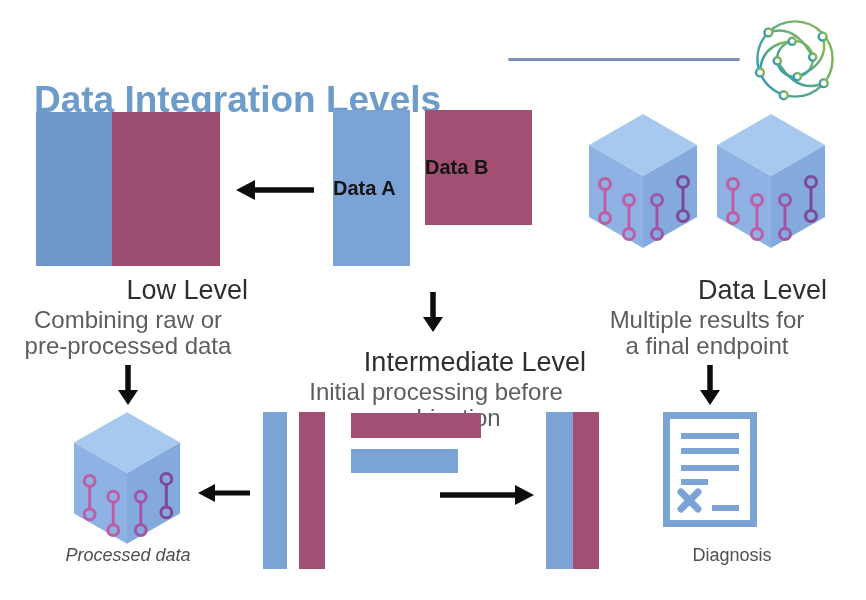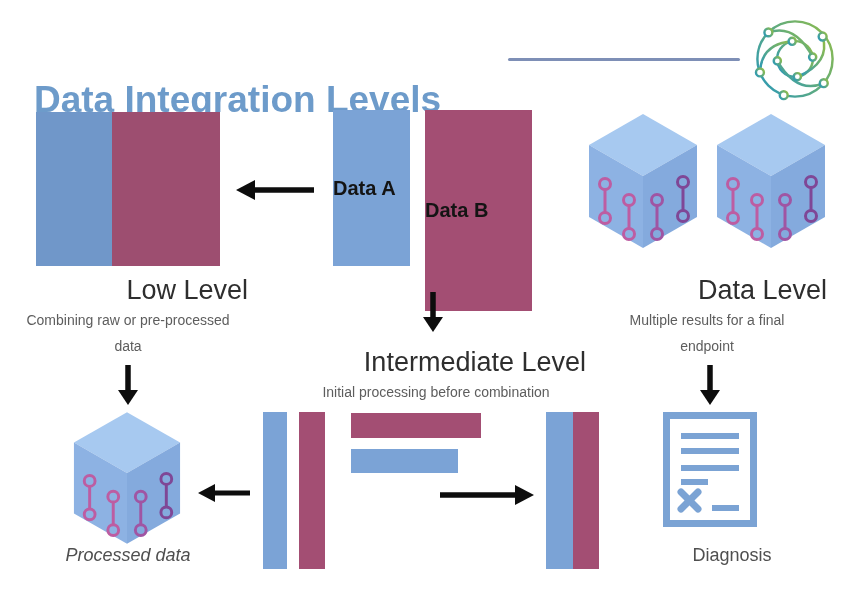--- a/index.html
+++ b/index.html
@@ -20,38 +20,38 @@
   .logo{left:748px;top:12px;width:94px;height:94px;}
 
   
   .low-square{left:36px;top:112px;width:184px;height:154px;display:flex;}
   .low-square .half-blue{width:76px;height:100%;background:var(--blue2,#7097c9);}
   .low-square .half-maroon{width:108px;height:100%;background:var(--maroon2,#9d4e70);}
 
   .data-block{display:flex;align-items:center;justify-content:flex-start;
     font-size:20px;font-weight:700;color:#141414;}
   .data-a{left:333px;top:110px;width:77px;height:156px;background:var(--blue,#7ba3d6);}
-  .data-b{left:425px;top:110px;width:107px;height:201px;background:var(--maroon,#a34e73);}
+  .data-b{left:425px;top:110px;width:107px;height:115px;background:var(--maroon,#a34e73);}
 
   .cube{width:116px;height:138px;}
   .cube-1{left:585px;top:112px;}
   .cube-2{left:713px;top:112px;}
   .cube-3{left:70px;top:410px;width:114px;height:136px;}
 
   
   .arrow-left-top{left:236px;top:178px;width:78px;height:24px;}
   .arrow-down-mid{left:420px;top:292px;width:26px;height:40px;}
   .arrow-down-low{left:115px;top:365px;width:26px;height:40px;}
   .arrow-down-high{left:697px;top:365px;width:26px;height:40px;}
   .arrow-left-bottom{left:198px;top:482px;width:52px;height:22px;}
   .arrow-right-bottom{left:440px;top:483px;width:94px;height:24px;}
 
   
   .level-title{font-size:27px;color:var(--text_dark,#2e2e2e);text-align:right;}
-  .level-desc{font-size:14px;line-height:26px;color:var(--text_gray,#5d5d5d);text-align:center;}
+  .level-desc{font-size:24px;line-height:26px;color:var(--text_gray,#5d5d5d);text-align:center;}
   .low-title{left:8px;top:275px;width:240px;}
   .low-desc{left:18px;top:307px;width:220px;}
   .high-title{left:587px;top:275px;width:240px;}
   .high-desc{left:602px;top:307px;width:210px;}
   .int-title{left:286px;top:347px;width:300px;}
   .int-desc{left:276px;top:379px;width:320px;}
 
   
   .vbar-blue{left:263px;top:412px;width:24px;height:157px;background:var(--blue,#7ba3d6);}
   .vbar-maroon{left:299px;top:412px;width:26px;height:157px;background:var(--maroon,#a34e73);}

